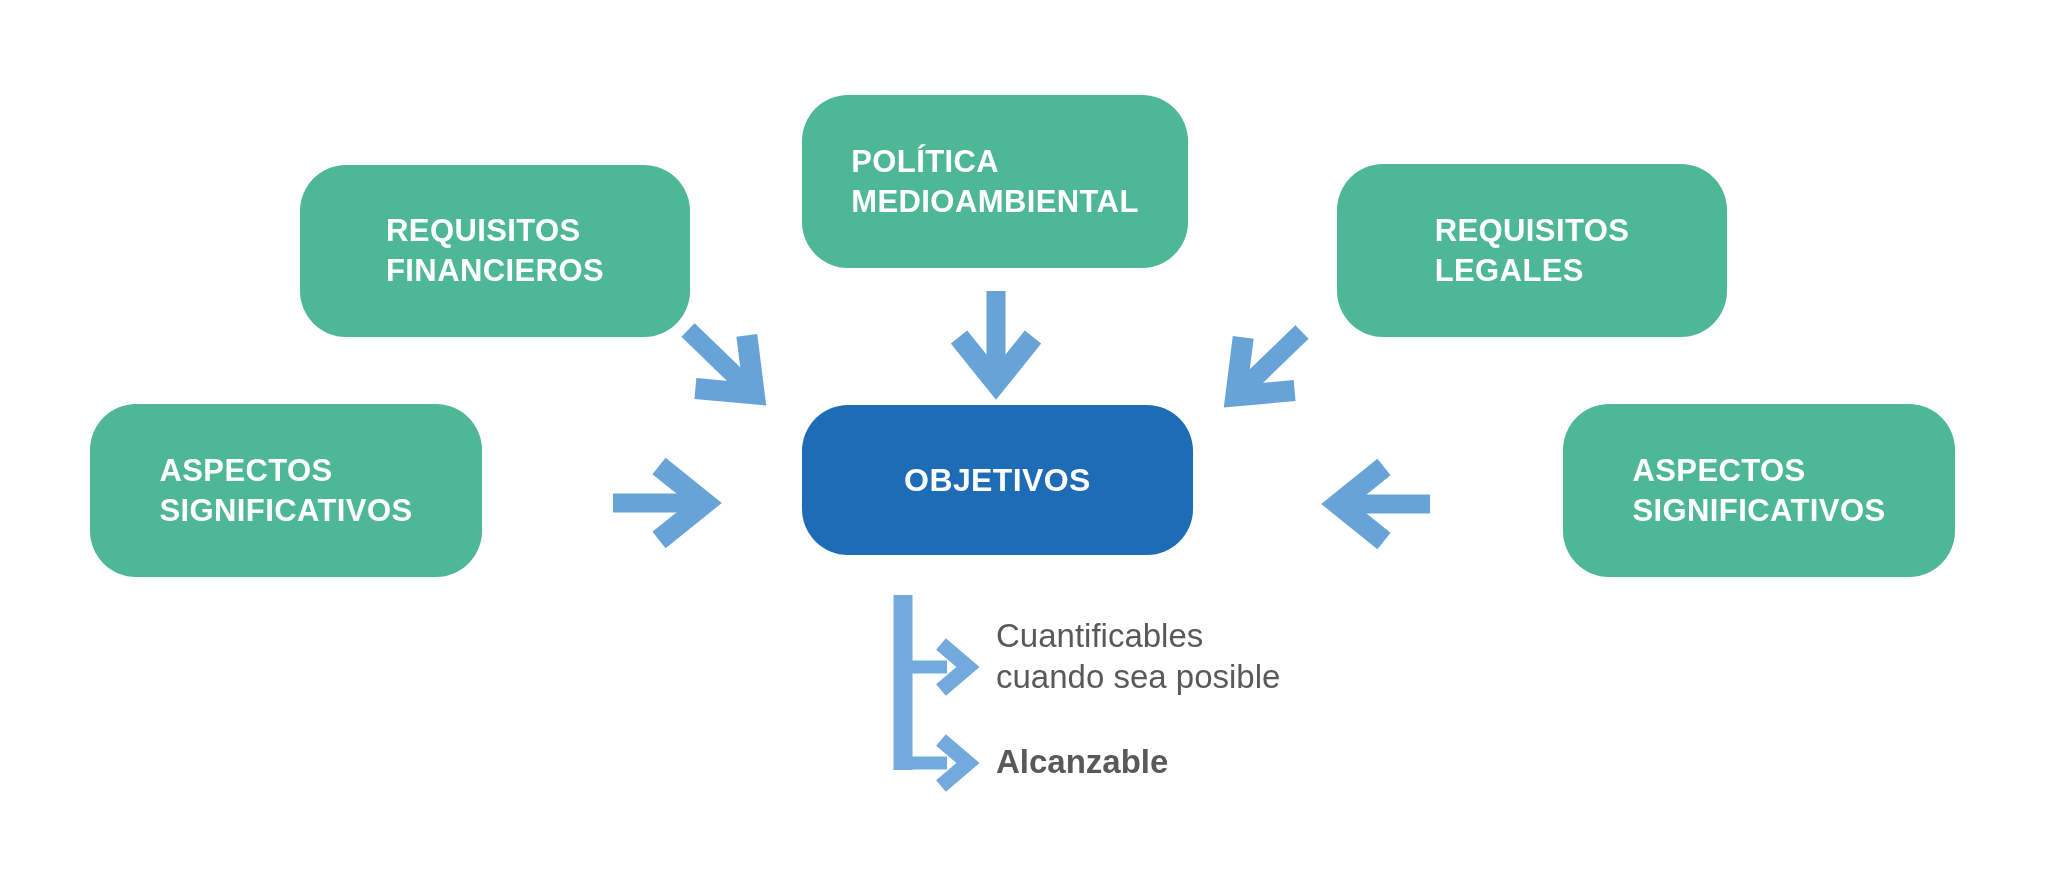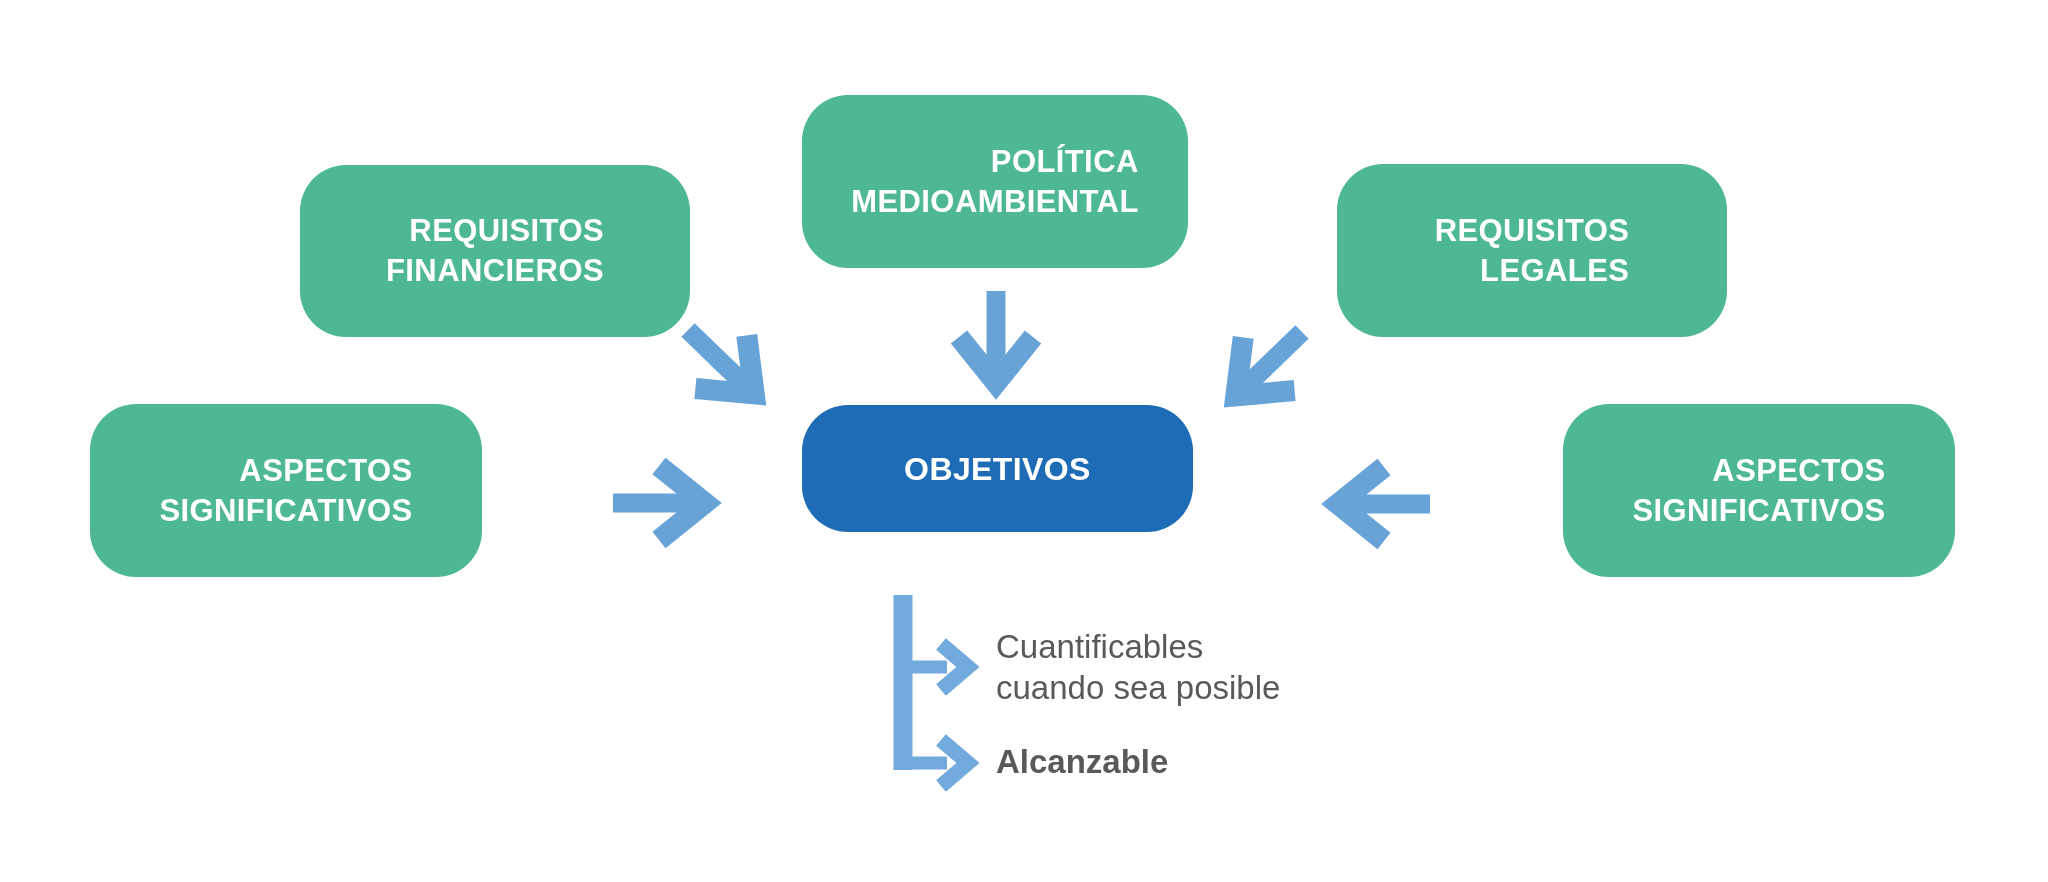--- a/index.html
+++ b/index.html
@@ -7,42 +7,42 @@
     position:relative;
     width:2048px;height:882px;
     background:#ffffff;
     overflow:hidden;
     font-family:"Liberation Sans","DejaVu Sans",sans-serif;
   }
   .box{
     position:absolute;
     border-radius:46px;
     display:flex;align-items:center;justify-content:center;
-    text-align:right;
+    text-align:left;
     color:#ffffff;
     font-weight:700;
     font-size:31px;
     line-height:40px;
     letter-spacing:.4px;
     white-space:pre-line;
   }
   #b-fin{left:300px;top:165px;width:390px;height:172px;}
   #b-pol{left:802px;top:95px;width:386px;height:173px;}
   #b-leg{left:1337px;top:164px;width:390px;height:173px;}
   #b-asl{left:90px;top:404px;width:392px;height:173px;}
-  #b-obj{left:802px;top:405px;width:391px;height:127px;font-size:32px;}
+  #b-obj{left:802px;top:405px;width:391px;height:150px;font-size:32px;}
   #b-asr{left:1563px;top:404px;width:392px;height:173px;}
   #arrow-layer{position:absolute;left:0;top:0;}
   .note{
     position:absolute;
     font-size:33px;
     line-height:41px;
     white-space:pre-line;
   }
-  #n1{left:996px;top:615px;margin-top:11px;}
+  #n1{left:996px;top:615px;}
   #n2{left:996px;top:741px;}
 </style>
 </head>
 <body>
 
 <div id="canvas">
 
   <svg id="arrow-layer" width="2048" height="882" viewBox="0 0 2048 882" aria-hidden="true">
     <defs>
       <g id="arrow-big" fill="none">

